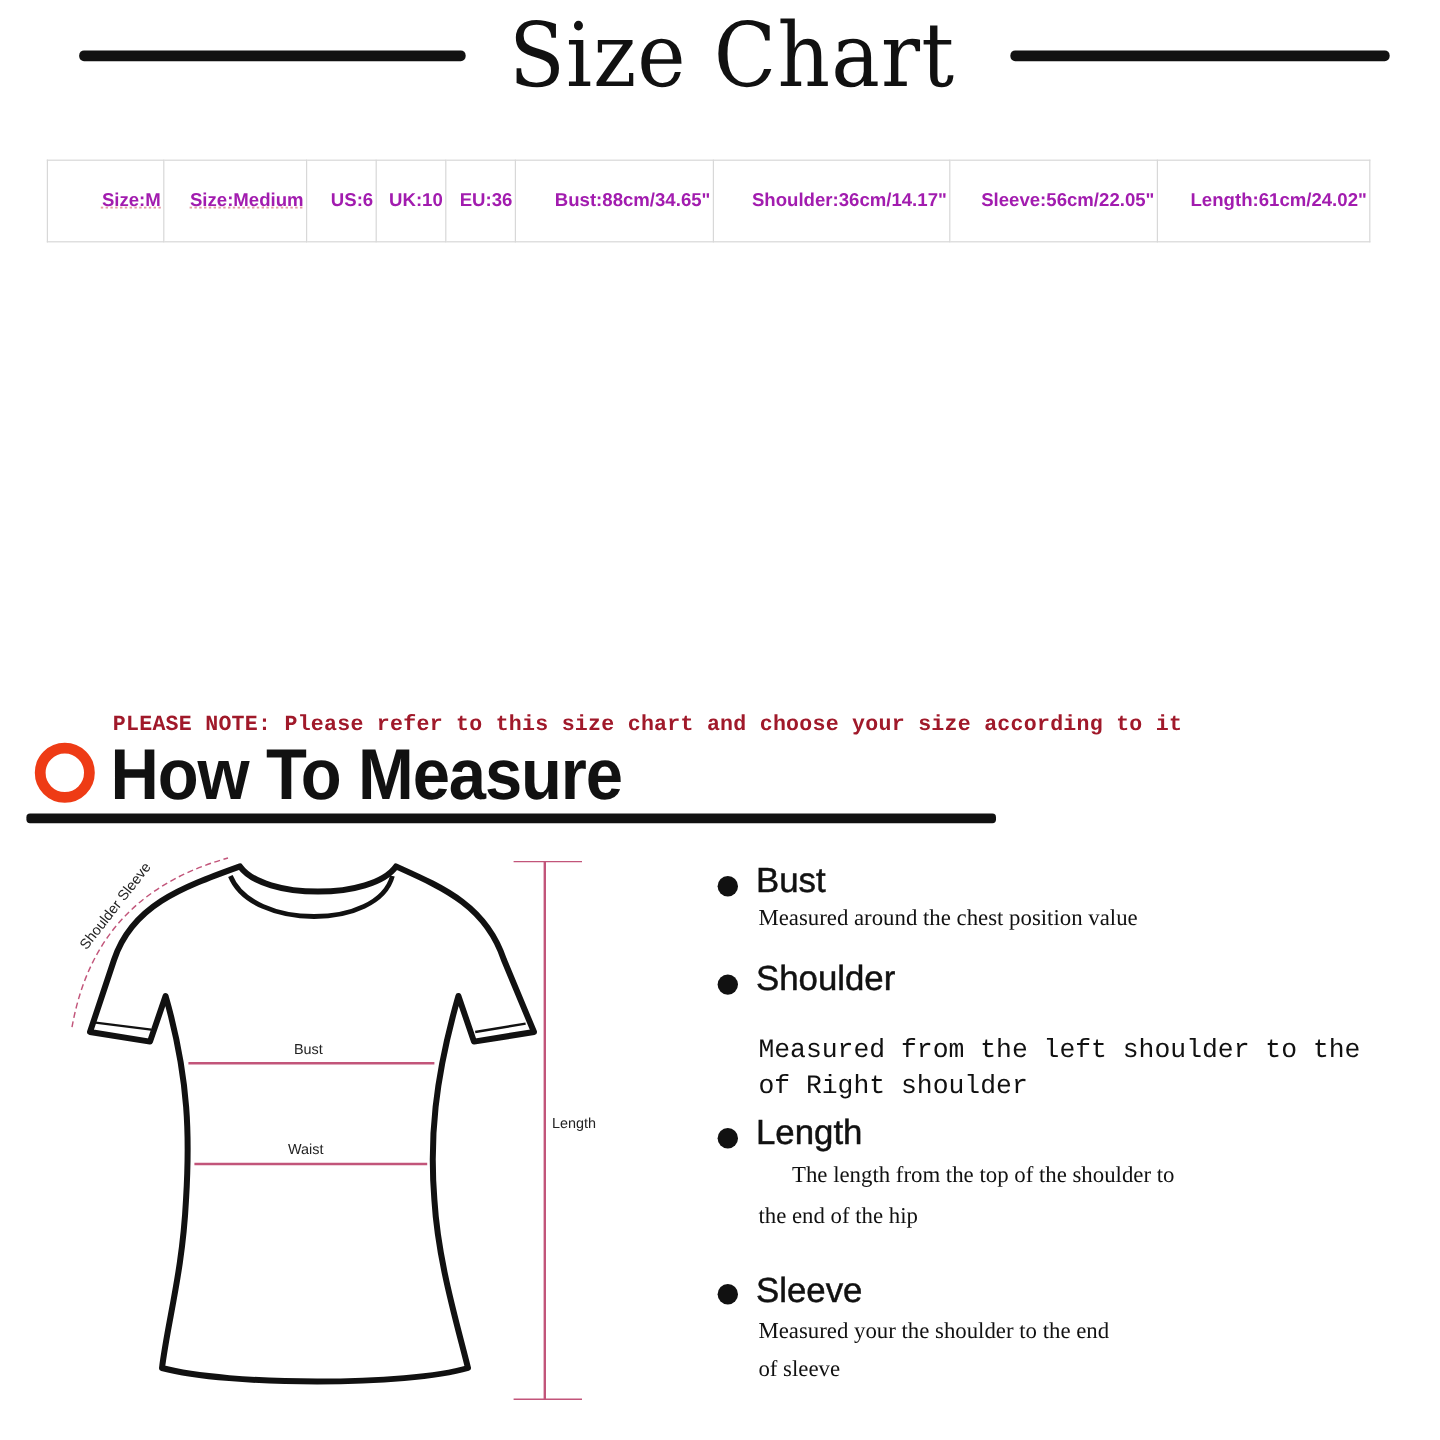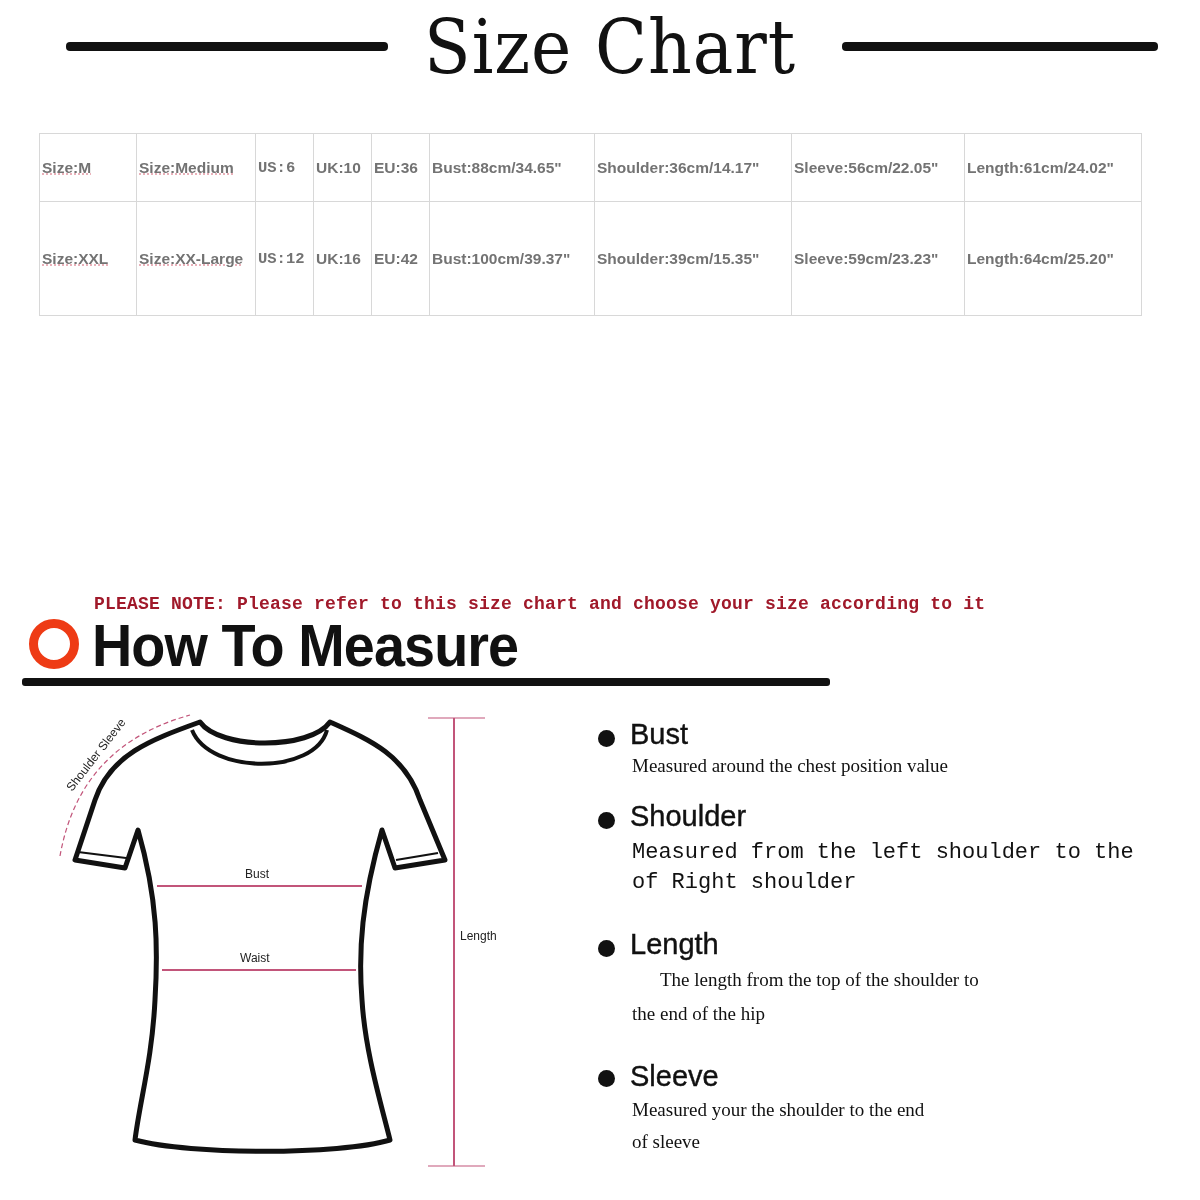--- a/index.html
+++ b/index.html
@@ -6,26 +6,26 @@
   body { width: 1200px; height: 1200px; position: relative; overflow: hidden; font-family: "Liberation Sans", sans-serif; color: #111; }
 
   
   .hdr-line { position: absolute; height: 9px; background: #111; border-radius: 4px; top: 42px; }
   .hdr-line.left { left: 66px; width: 322px; }
   .hdr-line.right { left: 842px; width: 316px; }
   .hdr-title { position: absolute; left: 395px; top: 2px; width: 430px; text-align: center; font-family: "DejaVu Serif", serif; font-size: 74px; font-weight: normal; letter-spacing: 1px; line-height: 90px; transform: scaleX(0.92); }
 
   
   .size-table { position: absolute; left: 39px; top: 133px; border-collapse: collapse; font-family: "Liberation Sans", sans-serif; font-weight: bold; font-size: 15.5px; }
-  .size-table td { border: 1px solid #d8d8d8; text-align: left; vertical-align: middle; padding: 0 2px; white-space: nowrap; color: #737373; }
+  .size-table td { border: 1px solid #d8d8d8; text-align: right; vertical-align: middle; padding: 0 2px; white-space: nowrap; color: #a21caf; }
   .size-table tr.short td { height: 67px; }
   .size-table tr.tall td { height: 113px; }
   .size-table td.c0 { width: 92px; }
   .size-table td.c1 { width: 114px; white-space: normal; line-height: 16px; }
-  .size-table td.c2 { width: 53px; font-family: Liberation Mono, monospace; }
+  .size-table td.c2 { width: 53px; }
   .size-table td.c3 { width: 53px; }
   .size-table td.c4 { width: 53px; }
   .size-table td.c5 { width: 160px; }
   .size-table td.c6 { width: 192px; }
   .size-table td.c7 { width: 168px; }
   .size-table td.c8 { width: 172px; }
   .size-table .under { text-decoration: underline; text-decoration-color: #e39aa5; text-decoration-style: dotted; }
 
   
   .note { position: absolute; left: 94px; top: 594px; font-family: "Liberation Mono", monospace; font-weight: bold; font-size: 18px; color: #a0192a; letter-spacing: 0.2px; }
@@ -38,52 +38,41 @@
   
   .diagram { position: absolute; left: 40px; top: 700px; width: 500px; height: 480px; }
   .diagram svg { width: 500px; height: 480px; }
   .lbl { font-family: "Liberation Sans", sans-serif; font-size: 12px; fill: #222; }
 
   
   .desc { position: absolute; left: 598px; }
   .desc .bullet { position: absolute; left: 0; width: 17px; height: 17px; border-radius: 50%; background: #111; }
   .desc .head { position: absolute; left: 32px; font-family: "Liberation Sans", sans-serif; font-size: 29px; font-weight: normal; -webkit-text-stroke: 0.4px #111; color: #111; white-space: nowrap; }
   .desc .body { position: absolute; left: 34px; font-family: "Liberation Serif", serif; font-size: 19px; line-height: 32px; color: #111; white-space: nowrap; }
-  .desc .body.mono { font-family: "Liberation Mono", monospace; font-size: 22px; line-height: 30px; }
+  .desc .body.mono { font-family: "Liberation Mono", monospace; font-size: 22px; line-height: 30px; margin-top: 23px; }
 </style>
 </head>
 <body>
 
 <div class="hdr-line left"></div>
 <div class="hdr-title">Size Chart</div>
 <div class="hdr-line right"></div>
 
 <table class="size-table">
   <tbody id="size-tbody">
       <tr class="short">
         <td class="c0 under">Size:M</td>
         <td class="c1 under">Size:Medium</td>
         <td class="c2">US:6</td>
         <td class="c3">UK:10</td>
         <td class="c4">EU:36</td>
         <td class="c5">Bust:88cm/34.65"</td>
         <td class="c6">Shoulder:36cm/14.17"</td>
         <td class="c7">Sleeve:56cm/22.05"</td>
         <td class="c8">Length:61cm/24.02"</td>
-      </tr>
-      <tr class="tall">
-        <td class="c0 under">Size:XXL</td>
-        <td class="c1 under">Size:XX-Large</td>
-        <td class="c2">US:12</td>
-        <td class="c3">UK:16</td>
-        <td class="c4">EU:42</td>
-        <td class="c5">Bust:100cm/39.37"</td>
-        <td class="c6">Shoulder:39cm/15.35"</td>
-        <td class="c7">Sleeve:59cm/23.23"</td>
-        <td class="c8">Length:64cm/25.20"</td>
       </tr>
     </tbody>
 </table>
 
 <div class="note">PLEASE NOTE: Please refer to this size chart and choose your size according to it</div>
 
 <div class="ring"></div>
 <div class="htm-title">How To Measure</div>
 <div class="htm-bar"></div>
 

